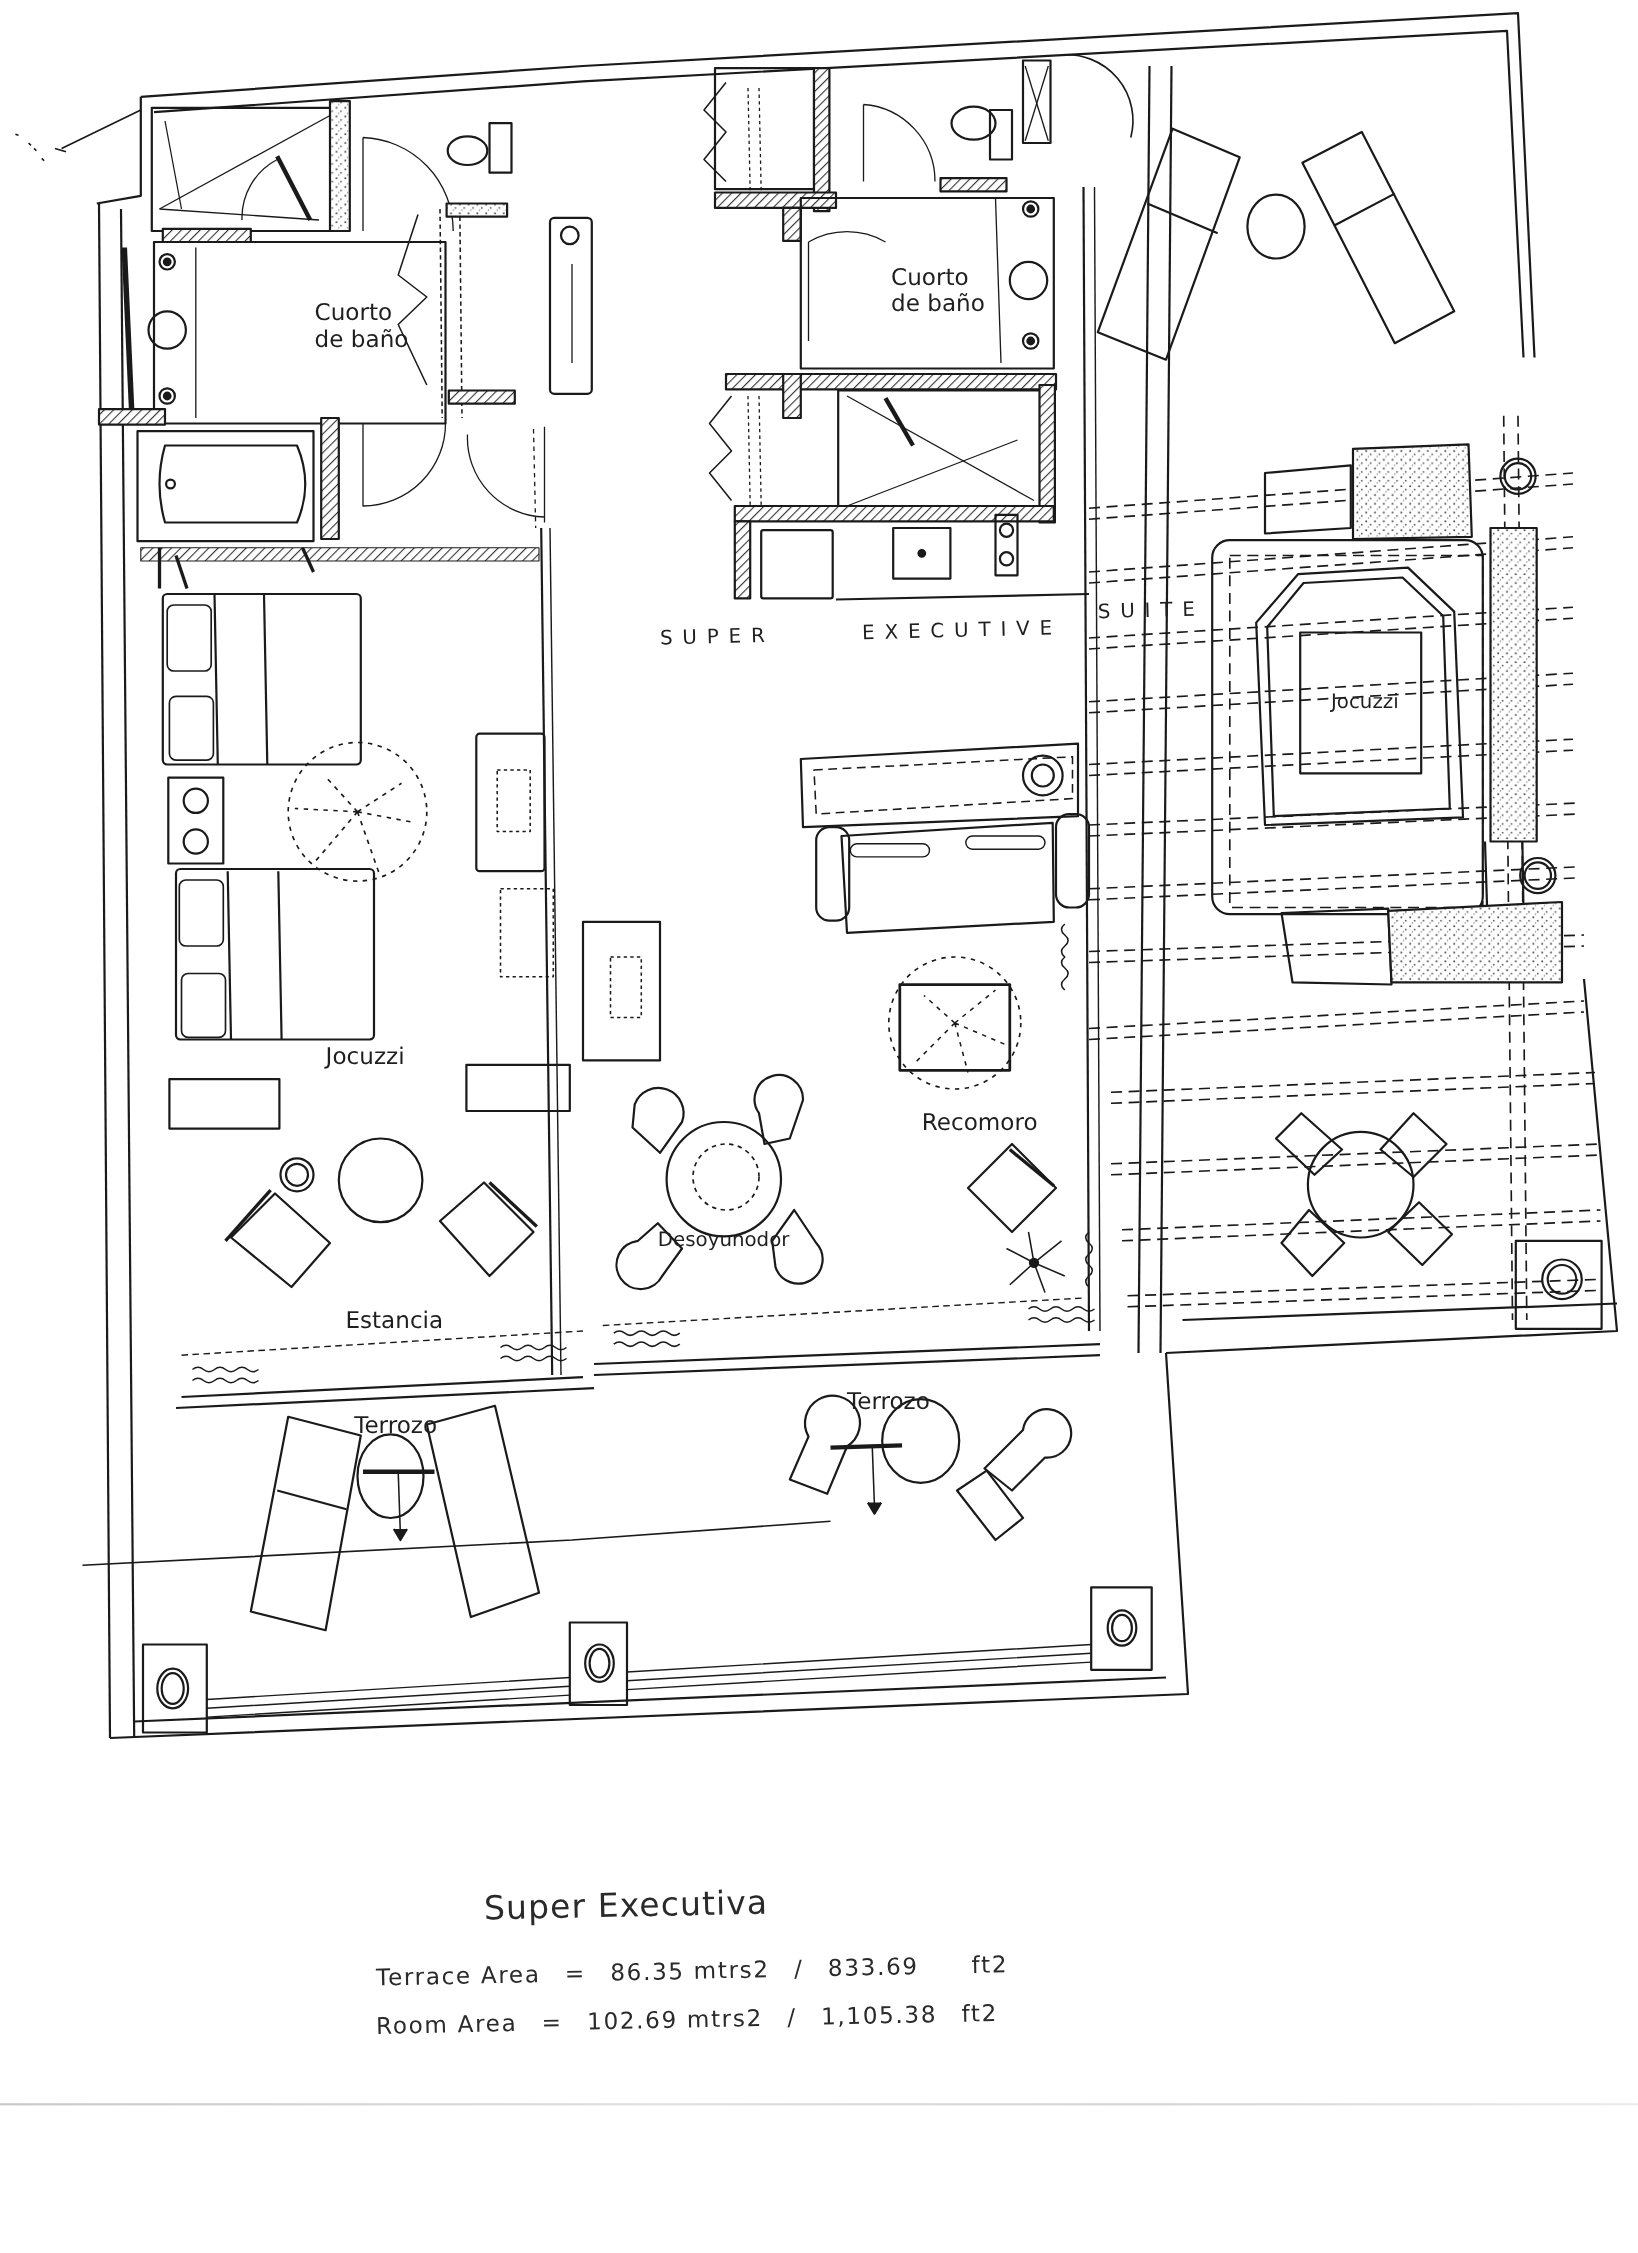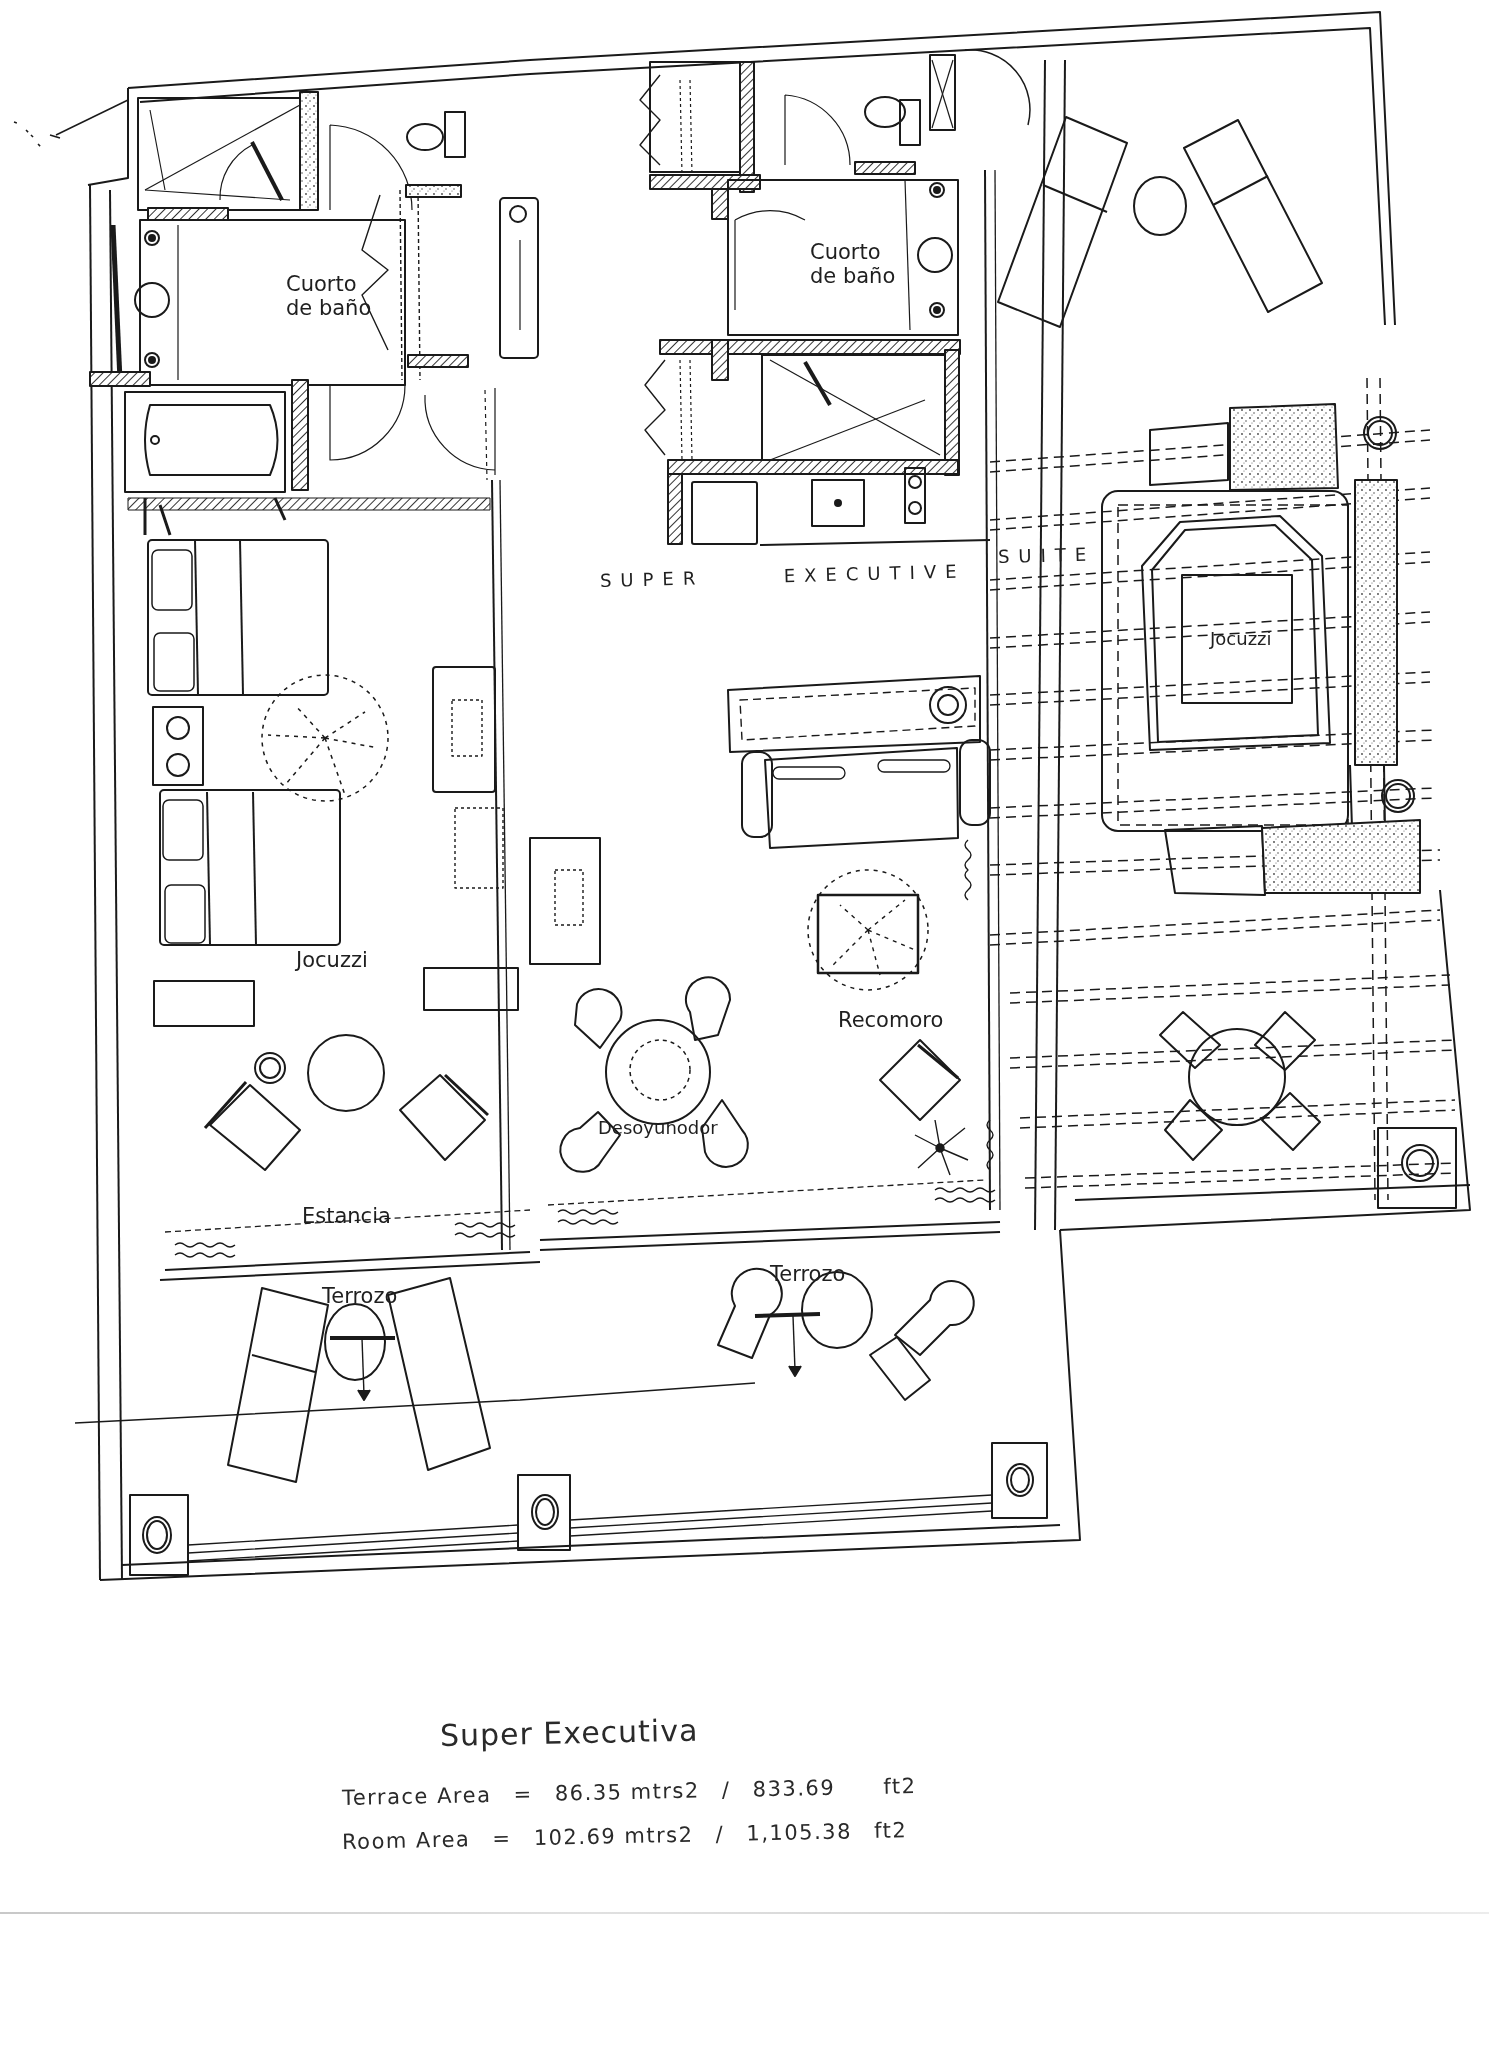--- a/index.html
+++ b/index.html
@@ -336,21 +336,21 @@
 </div>
 
 <div class="lbl lbl-spaced" style="left:600px; top:570px; transform: rotate(-1.5deg);">
   <span>SUPER</span>
   <span style="display:inline-block;width:50px;"></span>
   <span>EXECUTIVE</span>
 </div>
 <div class="lbl lbl-spaced" style="left:998px; top:546px; transform: rotate(-1.5deg);">SUITE</div>
 
 <div class="lbl lbl-room" style="left:296px; top:948px;">Jocuzzi</div>
-<div class="lbl lbl-room" style="left:302px; top:1188px;margin-top:16px;">Estancia</div>
+<div class="lbl lbl-room" style="left:314px; top:1188px;">Estancia</div>
 <div class="lbl lbl-room" style="left:838px; top:1008px;">Recomoro</div>
 <div class="lbl lbl-small" style="left:598px; top:1117px;">Desoyunodor</div>
 <div class="lbl lbl-small" style="left:1210px; top:628px;">Jocuzzi</div>
 <div class="lbl lbl-room" style="left:322px; top:1284px;">Terrozo</div>
 <div class="lbl lbl-room" style="left:770px; top:1262px;">Terrozo</div>
 
 <div class="caption cap-title">Super Executiva</div>
 
 <div class="caption cap-line cap-l1">
   <span>Terrace Area</span><span class="gap"></span>

